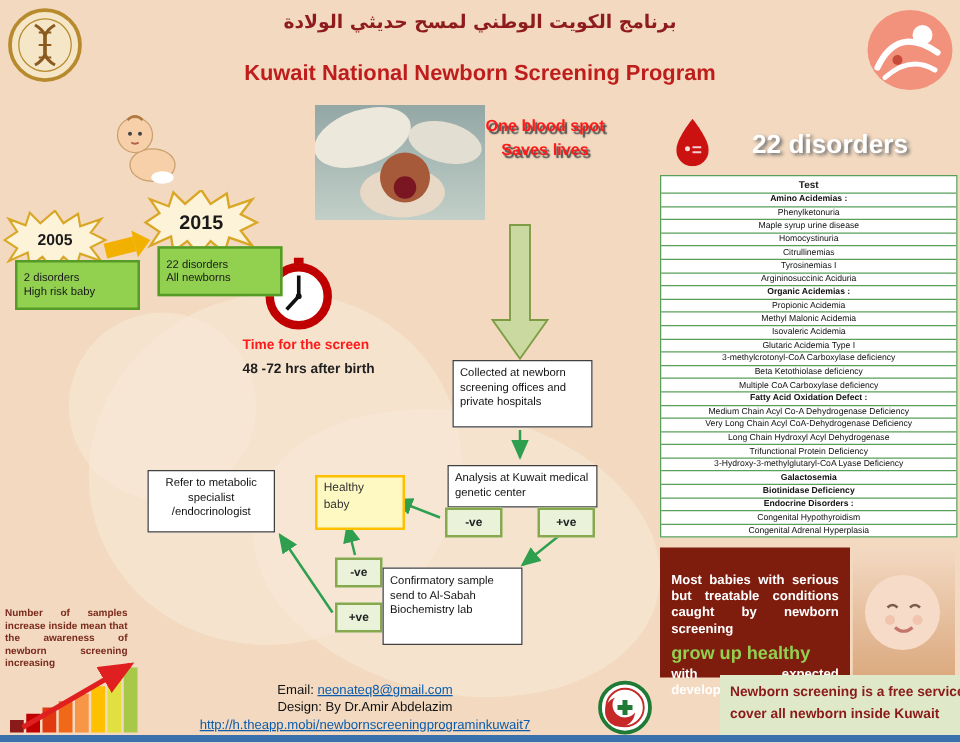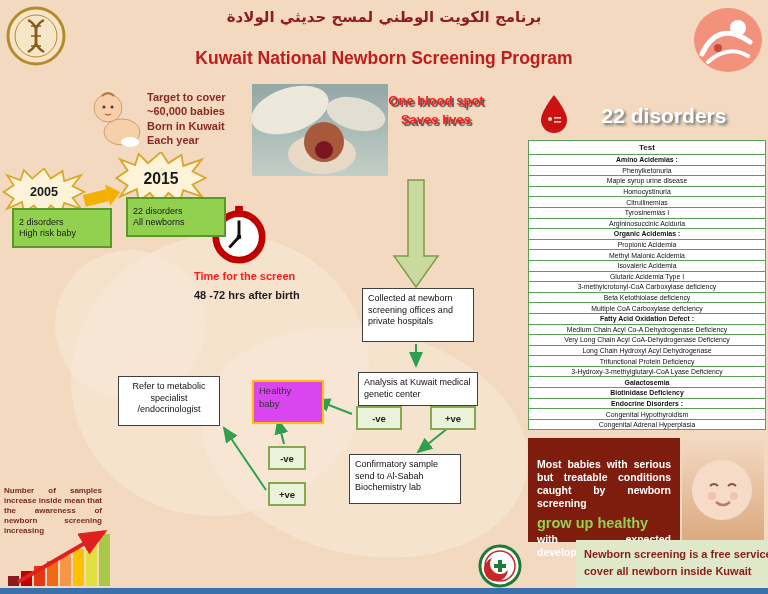--- a/index.html
+++ b/index.html
@@ -35,21 +35,21 @@
   .timescreen{left:194px;top:270px;width:140px;font-size:11px;font-weight:bold;color:#ff1a1a;z-index:3;}
   .timesub{left:194px;top:289px;width:150px;font-size:11px;font-weight:bold;color:#1f1f1f;z-index:3;}
   .statbox{left:46px;top:292px;width:142px;border:1px solid #666;padding:5px 7px;font-size:11px;font-weight:bold;
            color:#1a7fa0;text-align:justify;line-height:1.3;z-index:3;}
   .statbox .hd{text-decoration:underline;display:block;}
   
   .fbox{position:absolute;background:#fff;border:1px solid #404040;font-size:9px;color:#111;
         padding:4px 5px;line-height:1.3;z-index:3;}
   .vtag{position:absolute;background:#eaf2da;border:2px solid #86a84e;font-weight:bold;font-size:9.5px;
         display:flex;align-items:center;justify-content:center;color:#222;z-index:3;}
-  .healthy{left:252px;top:380px;width:58px;height:36px;background:#d946ef;border:2px solid #ffc000;
+  .healthy{left:252px;top:380px;width:58px;height:36px;background:#fef9c3;border:2px solid #ffc000;
            font-size:9.5px;color:#333;padding:2px 5px;line-height:1.4;z-index:3;position:absolute;}
   
   .panel{left:528px;top:438px;width:152px;height:104px;background:#7e1c0e;color:#fff;padding:20px 9px;
          box-sizing:border-box;font-size:10.5px;font-weight:bold;text-align:justify;line-height:1.25;z-index:3;}
   .panel .hl{color:#92d050;font-size:14.5px;display:block;margin:3px 0 1px 0;}
   
   .note{left:4px;top:486px;width:98px;font-size:8px;font-weight:bold;color:#7b2b1e;text-align:justify;
         line-height:1.25;z-index:3;}
   .chart{left:8px;top:522px;width:112px;height:64px;z-index:3;}
   .bars{position:absolute;left:0;bottom:0;width:112px;height:56px;display:flex;align-items:flex-end;gap:2px;}
@@ -101,24 +101,20 @@
     <svg width="54" height="64" viewBox="0 0 54 64">
       <ellipse cx="32" cy="46" rx="18" ry="13" fill="#f7cfa8" stroke="#caa06e" stroke-width="1"></ellipse>
       <circle cx="18" cy="22" r="14" fill="#f7cfa8" stroke="#caa06e" stroke-width="1"></circle>
       <path d="M12,10 Q18,4 24,10" fill="none" stroke="#b07840" stroke-width="2"></path>
       <circle cx="14" cy="21" r="1.6" fill="#444"></circle>
       <circle cx="22" cy="21" r="1.6" fill="#444"></circle>
       <path d="M15,28 Q18,30 21,28" fill="none" stroke="#b0604a" stroke-width="1.5"></path>
       <ellipse cx="40" cy="56" rx="9" ry="5" fill="#fff"></ellipse>
     </svg>
   </div>
-  <div class="abs target preline">Target to cover
-~60,000 babies
-Born in Kuwait
-Each year</div>
 
   <div class="abs photo" style="left:252px;top:84px;width:136px;height:92px;">
     <svg width="136" height="92" viewBox="0 0 136 92">
       <defs>
         <linearGradient id="pg" x1="0" y1="0" x2="0" y2="1">
           <stop offset="0" stop-color="#93a7a5"></stop>
             <stop offset="1" stop-color="#c2cfc8"></stop>
         </linearGradient>
       </defs>
       <rect width="136" height="92" fill="url(#pg)"></rect>
@@ -221,21 +217,21 @@
 
   <div class="fbox" style="left:362px;top:288px;width:112px;height:54px;box-sizing:border-box;">Collected at newborn screening offices and private hospitals</div>
   <div class="fbox" style="left:358px;top:372px;width:120px;height:34px;box-sizing:border-box;">Analysis at Kuwait medical genetic center</div>
   <div class="vtag" style="left:356px;top:406px;width:42px;height:20px;">-ve</div>
   <div class="vtag" style="left:430px;top:406px;width:42px;height:20px;">+ve</div>
   <div class="healthy preline">Healthy
 baby</div>
   <div class="fbox" style="left:118px;top:376px;width:102px;height:50px;box-sizing:border-box;text-align:center;">Refer to metabolic specialist /endocrinologist</div>
   <div class="vtag" style="left:268px;top:446px;width:34px;height:20px;">-ve</div>
   <div class="vtag" style="left:268px;top:482px;width:34px;height:20px;">+ve</div>
-  <div class="fbox" style="left:306px;top:454px;width:112px;height:50px;box-sizing:border-box;margin-left:43px;">Confirmatory sample send to Al-Sabah Biochemistry lab</div>
+  <div class="fbox" style="left:306px;top:454px;width:112px;height:62px;box-sizing:border-box;">Confirmatory sample send to Al-Sabah Biochemistry lab</div>
 
   <div class="abs panel">
     <span>Most babies with serious but treatable conditions caught by newborn screening</span>
     <span class="hl">grow up healthy</span>
     <span>with expected development</span>
   </div>
   <div class="abs photo" style="left:682px;top:438px;width:82px;height:104px;">
     <svg width="82" height="104" viewBox="0 0 82 104">
       <defs>
         <linearGradient id="bg2" x1="0" y1="0" x2="0" y2="1">
@@ -268,20 +264,27 @@
     <svg class="trendsvg" viewBox="0 0 112 64">
       <defs>
         <marker id="ra" markerWidth="8" markerHeight="8" refX="6" refY="3" orient="auto">
           <path d="M0,0 L7,3 L0,6 z" fill="#e02020"></path>
         </marker>
       </defs>
       <line x1="10" y1="60" x2="96" y2="10" stroke="#e02020" stroke-width="4" marker-end="url(#ra)"></line>
     </svg>
   </div>
 
+  <div class="abs footerblk">
+    <div>
+      <span>Email: </span><a class="link" href="#">neonateq8@gmail.com</a>
+    </div>
+    <div>Design: By Dr.Amir Abdelazim</div>
+    <a class="link" href="#">http://h.theapp.mobi/newbornscreeningprograminkuwait7</a>
+  </div>
 
   <div class="abs icon" style="left:478px;top:544px;width:44px;height:44px;">
     <svg width="44" height="44" viewBox="0 0 44 44">
       <circle cx="22" cy="22" r="20" fill="#fff" stroke="#1e7a34" stroke-width="3"></circle>
       <circle cx="22" cy="22" r="15" fill="none" stroke="#c62828" stroke-width="1.5"></circle>
       <path d="M14,14 a10,10 0 1 0 16,12 a12,12 0 1 1 -16,-12 z" fill="#c62828"></path>
       <rect x="20" y="16" width="4" height="12" fill="#1e7a34"></rect>
       <rect x="16" y="20" width="12" height="4" fill="#1e7a34"></rect>
     </svg>
   </div>

